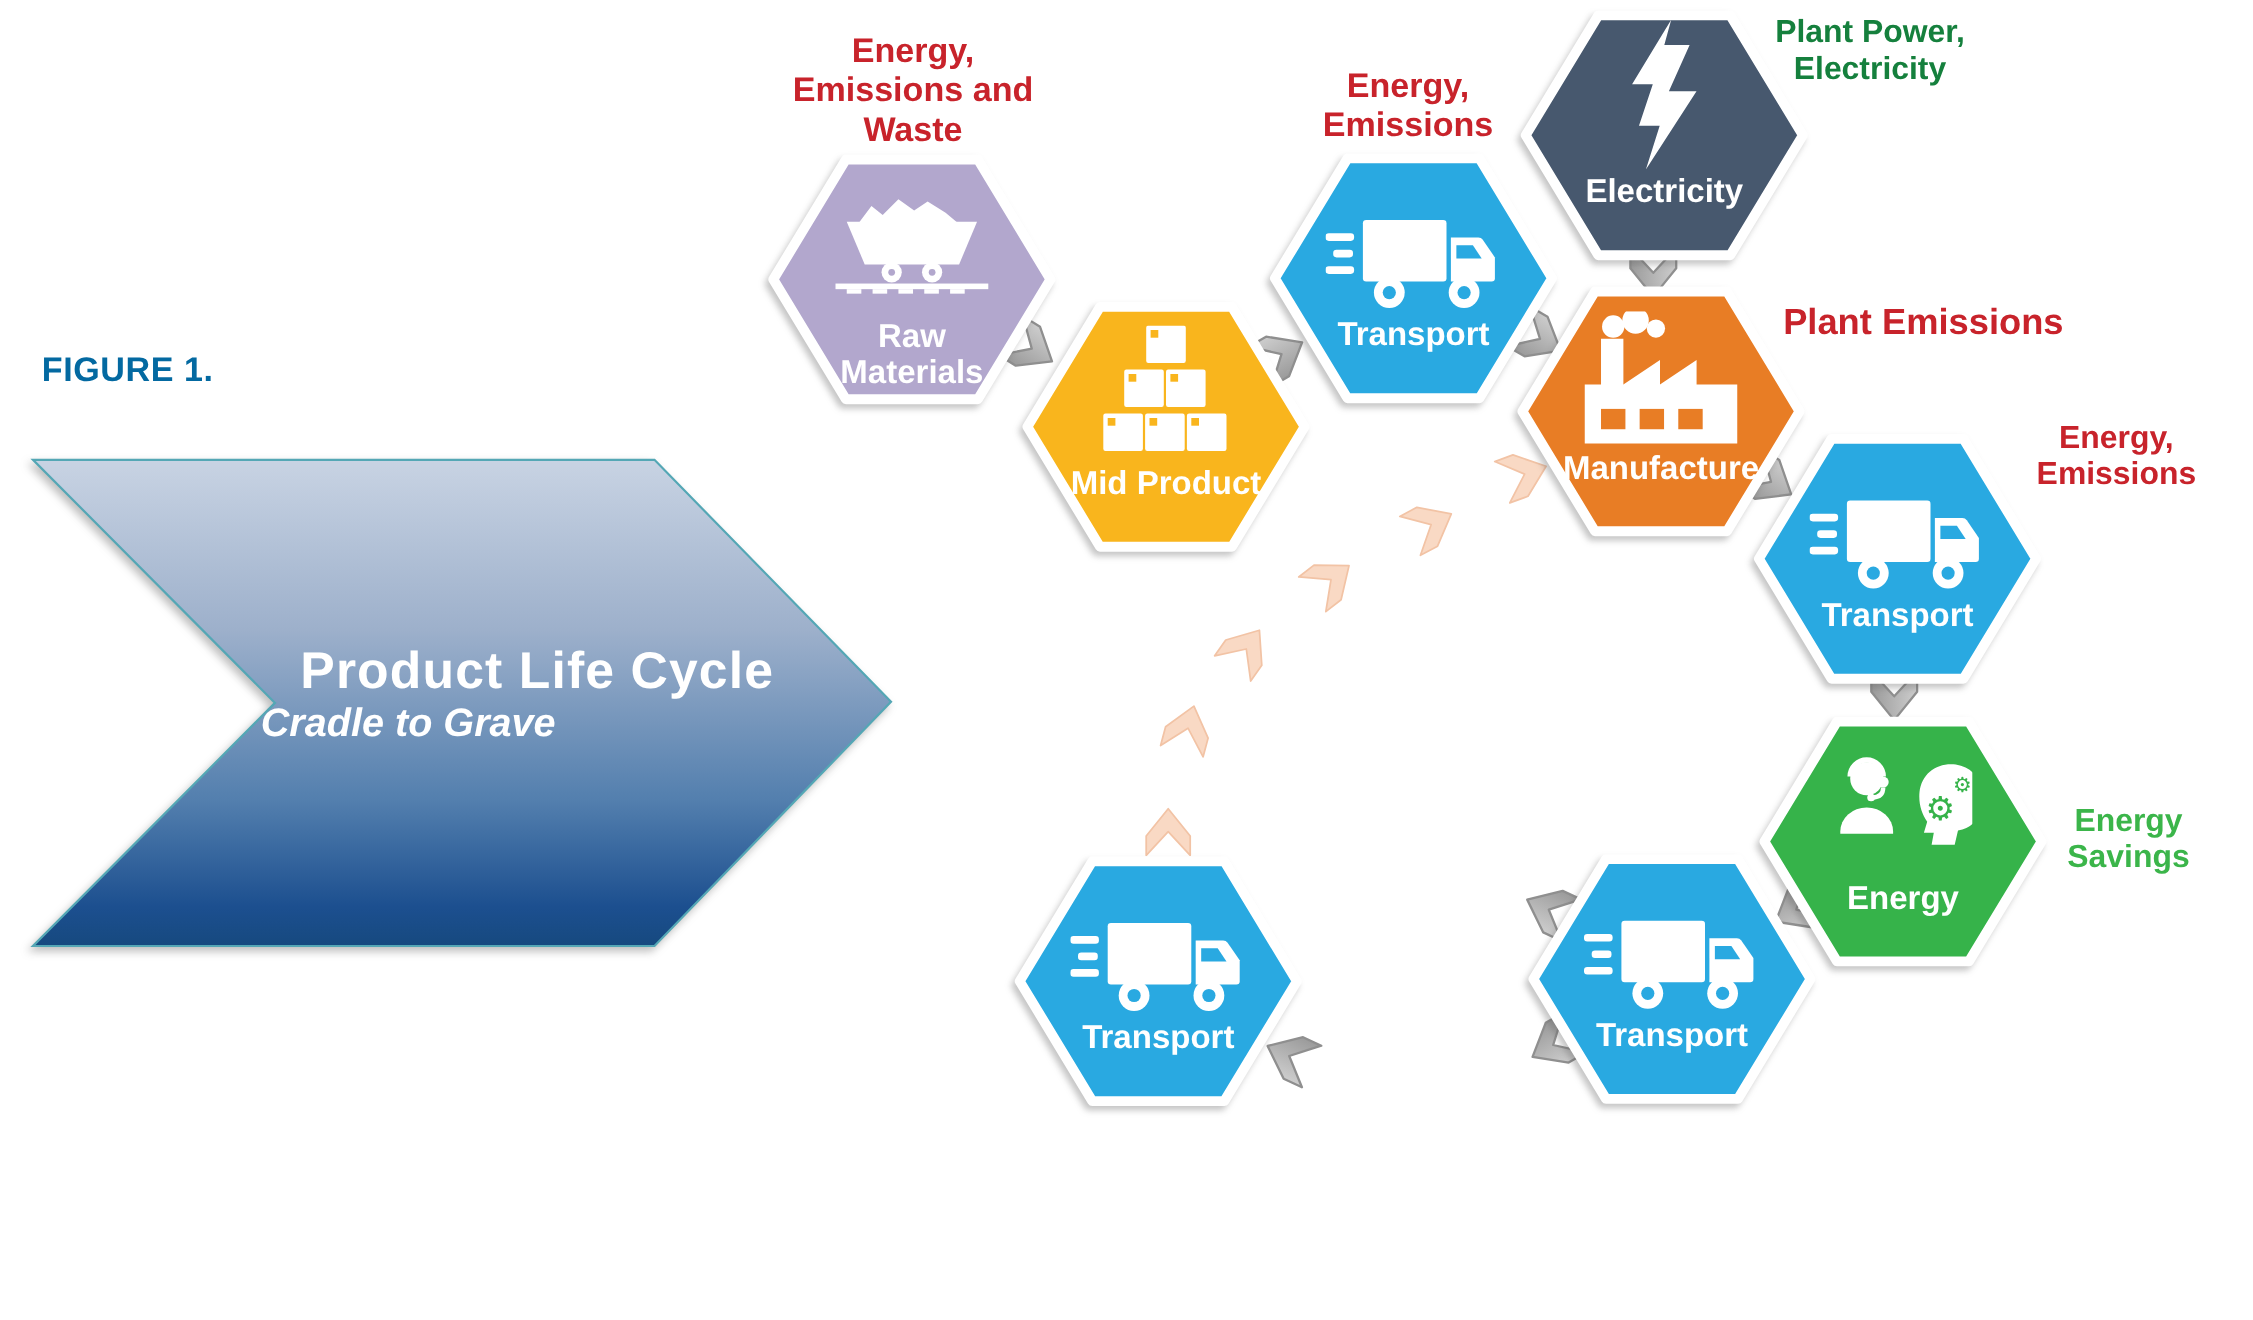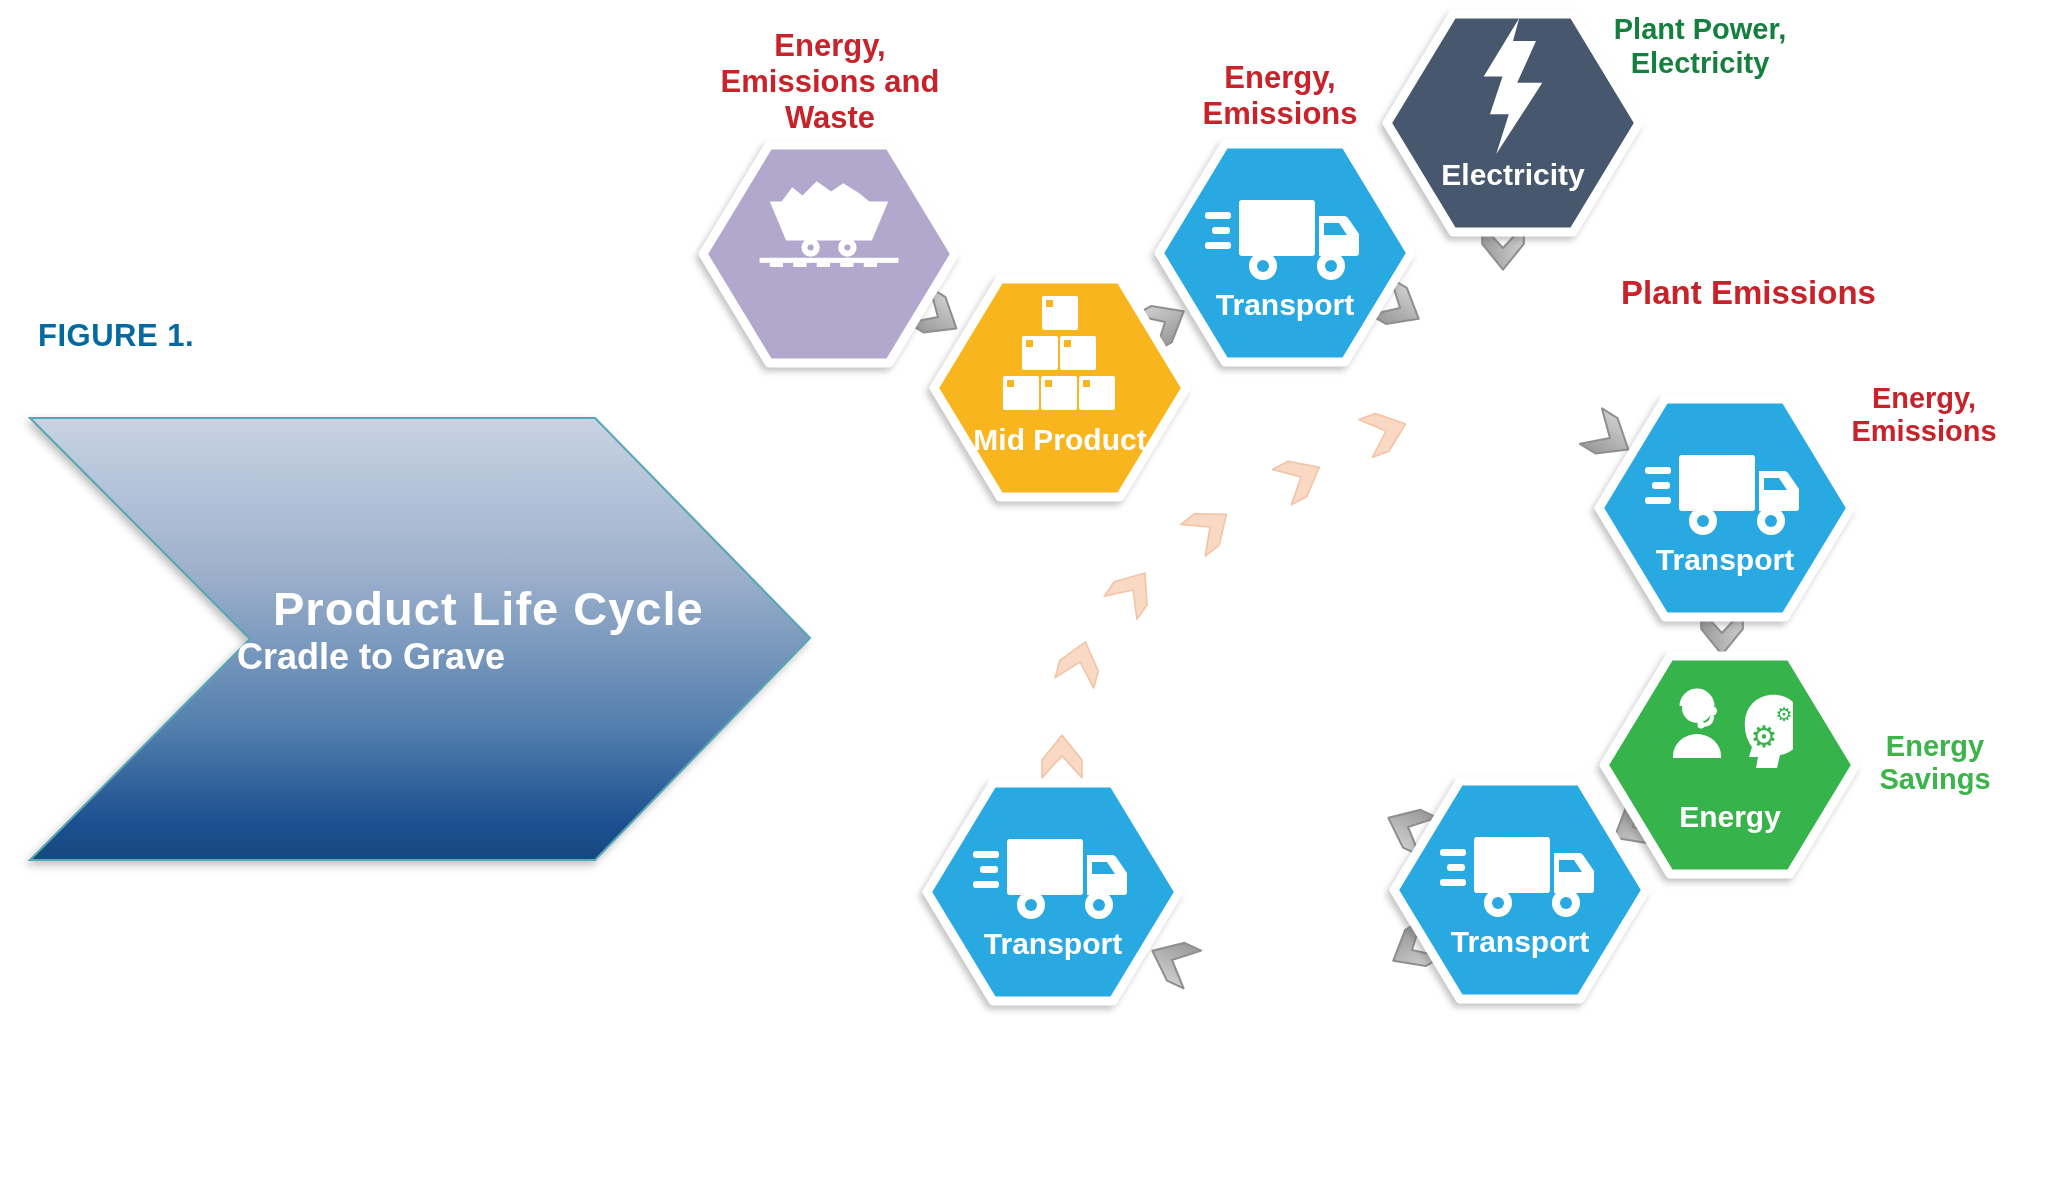--- a/index.html
+++ b/index.html
@@ -2,21 +2,21 @@
 <html><head>
 <meta charset="utf-8">
 <style>
   html,body{margin:0;padding:0;background:#fff;}
   #canvas{position:relative;width:2048px;height:1200px;background:#ffffff;overflow:hidden;
           font-family:"Liberation Sans",sans-serif;}
   .figure-label{position:absolute;font-weight:bold;font-size:31px;color:#0369a1;letter-spacing:.5px;}
   .banner-svg{position:absolute;left:0;top:0;filter:drop-shadow(-3px 4px 4px rgba(90,90,90,.40));}
   .banner-text{position:absolute;left:237px;top:583px;color:#fff;font-weight:bold;}
   .banner-title{font-size:47px;line-height:52px;letter-spacing:1px;margin-left:36px;}
-  .banner-subtitle{font-size:36px;line-height:40px;margin-top:2px;}
+  .banner-subtitle{font-size:36px;line-height:40px;margin-top:2px;font-style:italic;}
   .hex{position:absolute;width:264px;height:230px;}
   .hex svg.hex-shape{position:absolute;left:0;top:0;filter:drop-shadow(-3px 4px 3px rgba(90,90,90,.35));}
   .hex-label{position:absolute;left:0;right:0;top:150px;text-align:center;color:#fff;font-weight:bold;
              font-size:30px;line-height:33px;white-space:pre-line;}
   .hex-icon{position:absolute;left:50%;transform:translateX(-50%);}
   .annotation{position:absolute;font-weight:bold;text-align:center;white-space:pre-line;}
   .flow-arrow,.return-chevron{position:absolute;}
   .ann-red{color:#c8232b;} .ann-black{color:#15803d;} .ann-green{color:#3bb54a;}
 </style>
 </head>
@@ -211,20 +211,22 @@
       <use href="#chevron" fill="#f9d9c4" stroke="#f2c3a5" stroke-width="2"></use>
     </svg>
 
   <div class="hex" style="left:697px;top:139px">
     <svg class="hex-shape" width="264" height="230">
         <polygon points="6,115 72,6 192,6 258,115 192,224 72,224" stroke="#fff" stroke-width="9" stroke-linejoin="round" fill="#b2a7cd"></polygon>
       </svg>
     <svg class="hex-icon" style="top:34px" width="150" height="96" viewBox="0 0 140 94">
         <use href="#mine-cart-icon"></use>
       </svg>
+    <div class="hex-label">Raw
+Materials</div>
   </div>
 
   <div class="hex" style="left:928px;top:273px">
     <svg class="hex-shape" width="264" height="230">
         <polygon points="6,115 72,6 192,6 258,115 192,224 72,224" stroke="#fff" stroke-width="9" stroke-linejoin="round" fill="#f9b51d"></polygon>
       </svg>
     <svg class="hex-icon" style="top:22px" width="124" height="118" viewBox="0 0 124 116">
         <use href="#boxes-icon"></use>
       </svg>
     <div class="hex-label">Mid Product</div>
@@ -243,20 +245,29 @@
   <div class="hex" style="left:1381px;top:8px">
     <svg class="hex-shape" width="264" height="230">
         <polygon points="6,115 72,6 192,6 258,115 192,224 72,224" stroke="#fff" stroke-width="9" stroke-linejoin="round" fill="#47586e"></polygon>
       </svg>
     <svg class="hex-icon" style="top:10px" width="84" height="136" viewBox="0 0 80 130">
         <use href="#lightning-icon"></use>
       </svg>
     <div class="hex-label">Electricity</div>
   </div>
 
+  <div class="hex" style="left:1378px;top:259px">
+    <svg class="hex-shape" width="264" height="230">
+        <polygon points="6,115 72,6 192,6 258,115 192,224 72,224" stroke="#fff" stroke-width="9" stroke-linejoin="round" fill="#e87d25"></polygon>
+      </svg>
+    <svg class="hex-icon" style="top:24px" width="175" height="122" viewBox="0 0 170 132">
+        <use href="#factory-icon"></use>
+      </svg>
+    <div class="hex-label">Manufacture</div>
+  </div>
 
   <div class="hex" style="left:1593px;top:393px">
     <svg class="hex-shape" width="264" height="230">
         <polygon points="6,115 72,6 192,6 258,115 192,224 72,224" stroke="#fff" stroke-width="9" stroke-linejoin="round" fill="#29a9e1"></polygon>
       </svg>
     <svg class="hex-icon" style="top:52px" width="160" height="92" viewBox="0 0 160 92">
         <use href="#truck-icon"></use>
       </svg>
     <div class="hex-label">Transport</div>
   </div>

